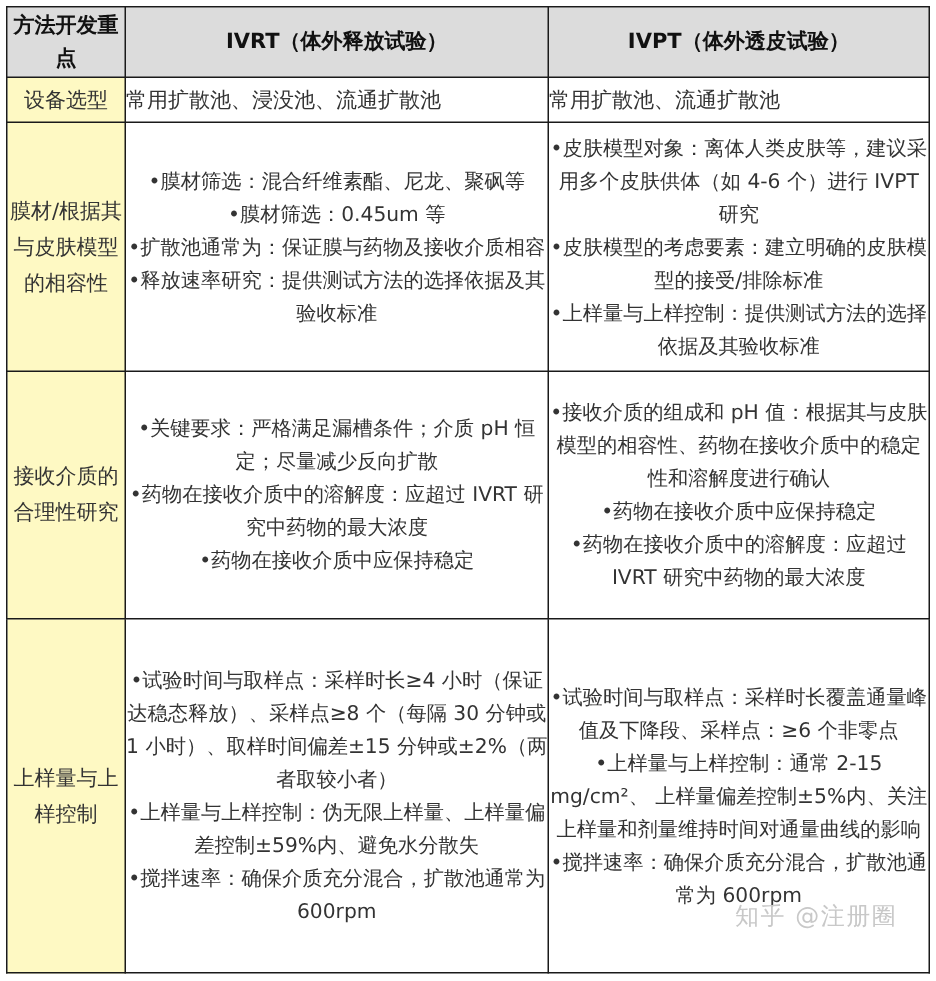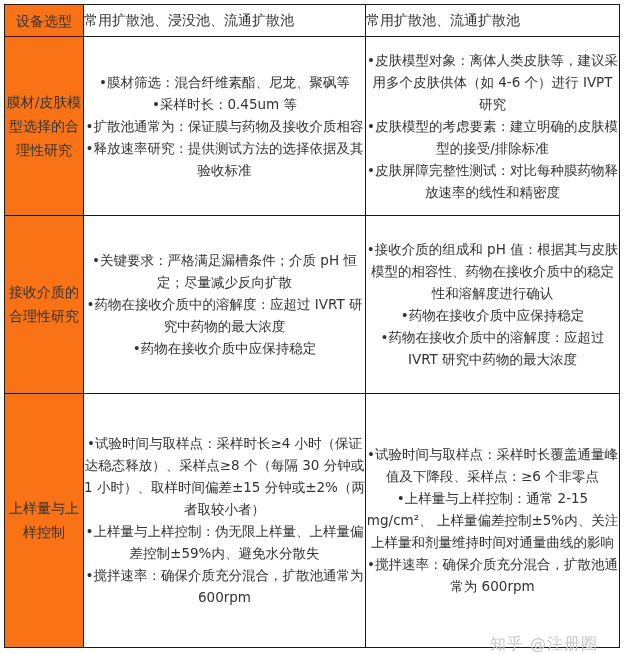--- a/index.html
+++ b/index.html
@@ -4,53 +4,58 @@
 <style>
   html, body { margin: 0; padding: 0; background: #ffffff; }
   body { width: 624px; height: 654px; position: relative; overflow: hidden;
          font-family: "DejaVu Sans", "Liberation Sans", sans-serif; color: #222; }
   table.main { position: absolute; left: 4px; top: 4px; width: 615px; height: 644px;
                border-collapse: collapse; table-layout: fixed; }
   table.main td, table.main th { border: 1.5px solid #1a1a1a; padding: 0; vertical-align: middle; }
   th { background: #dcdcdc; font-weight: bold; font-size: 14px; color: #111; }
   th.c1 { text-align: center; line-height: 22px; }
   th.c2, th.c3 { text-align: center; }
-  td.label { background: #f97316; text-align: center; font-size: 14px; line-height: 24px; padding: 0 4px; color: #333; }
+  td.label { background: #fef9c3; text-align: center; font-size: 14px; line-height: 24px; padding: 0 4px; color: #333; }
   td.content { font-size: 13.5px; line-height: 22px; padding: 3px 6px 3px 7px; color: #333; text-align: center; }
   td.simple { font-size: 14px; padding: 0 6px; color: #333; margin-top: 40px; }
   .item { display: block; }
-  .watermark { position: absolute; left: 490px; top: 634px; font-size: 16px; color: #c8c8c8; letter-spacing: 1px; }
+  .watermark { position: absolute; left: 490px; top: 601px; font-size: 16px; color: #c8c8c8; letter-spacing: 1px; }
 </style>
 </head>
 <body>
 
 <table class="main">
   <colgroup>
     <col style="width:79px">
     <col style="width:282px">
     <col style="width:254px">
   </colgroup>
   <tbody>
+      <tr style="height:47px">
+    <th class="c1"><span>方法开发重点</span></th>
+    <th class="c2">IVRT（体外释放试验）</th>
+    <th class="c3">IVPT（体外透皮试验）</th>
+  </tr>
   <tr style="height:30px">
     <td class="label">设备选型</td>
     <td class="simple">常用扩散池、浸没池、流通扩散池</td>
     <td class="simple">常用扩散池、流通扩散池</td>
   </tr>
   <tr style="height:166px">
-    <td class="label">膜材/皮肤模型选择的合理性研究</td>
+    <td class="label">膜材/根据其与皮肤模型的相容性</td>
     <td class="content">
       <span class="item">•膜材筛选：混合纤维素酯、尼龙、聚砜等</span>
-      <span class="item">•采样时长：0.45um 等</span>
+      <span class="item">•膜材筛选：0.45um 等</span>
       <span class="item">•扩散池通常为：保证膜与药物及接收介质相容</span>
       <span class="item">•释放速率研究：提供测试方法的选择依据及其验收标准</span>
     </td>
     <td class="content">
       <span class="item">•皮肤模型对象：离体人类皮肤等，建议采用多个皮肤供体（如 4-6 个）进行 IVPT 研究</span>
       <span class="item">•皮肤模型的考虑要素：建立明确的皮肤模型的接受/排除标准</span>
-      <span class="item">•皮肤屏障完整性测试：对比每种膜药物释放速率的线性和精密度</span>
+      <span class="item">•上样量与上样控制：提供测试方法的选择依据及其验收标准</span>
     </td>
   </tr>
   <tr style="height:165px">
     <td class="label">接收介质的合理性研究</td>
     <td class="content">
       <span class="item">•关键要求：严格满足漏槽条件；介质 pH 恒定；尽量减少反向扩散</span>
       <span class="item">•药物在接收介质中的溶解度：应超过 IVRT 研究中药物的最大浓度</span>
       <span class="item">•药物在接收介质中应保持稳定</span>
     </td>
     <td class="content">

